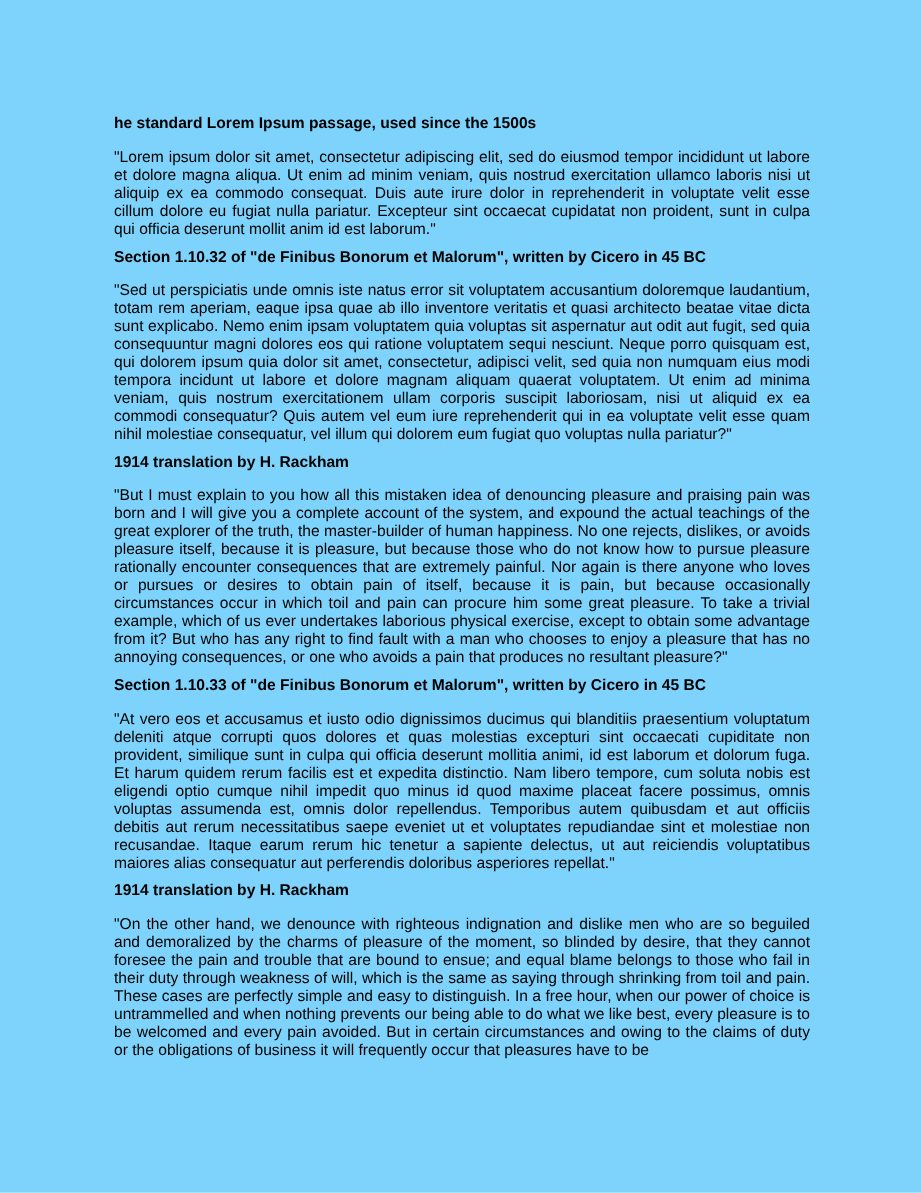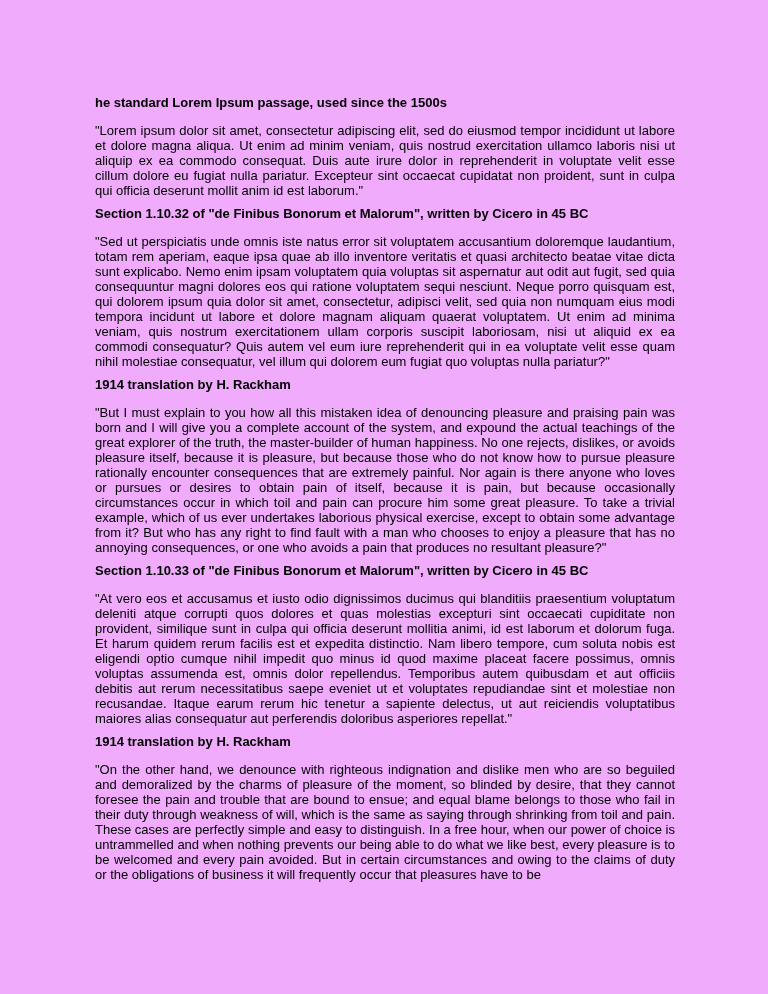--- a/index.html
+++ b/index.html
@@ -10,21 +10,21 @@
     width: 768px;
     height: 994px;
     background: #ffffff;
     overflow: hidden;
   }
   .page {
     box-sizing: border-box;
     width: 768px;
     min-height: 994px;
     padding: 95px 93px 40px 95px;
-    background: #f0abfc;
+    background: #7dd3fc;
     font-family: "Liberation Sans", sans-serif;
     font-size: 13px;
     line-height: 15px;
     color: #000000;
   }
   .doc-heading {
     font-size: 13px;
     line-height: 15px;
     font-weight: 700;
     margin: 8px 0 13px 0;

